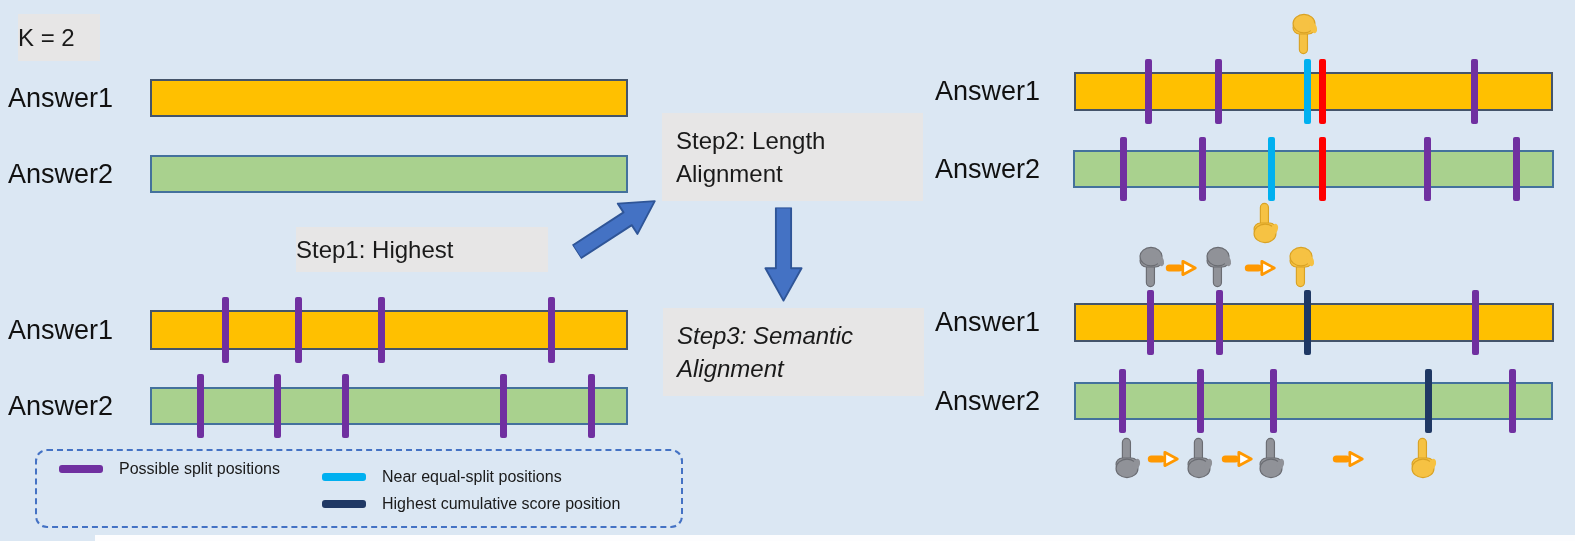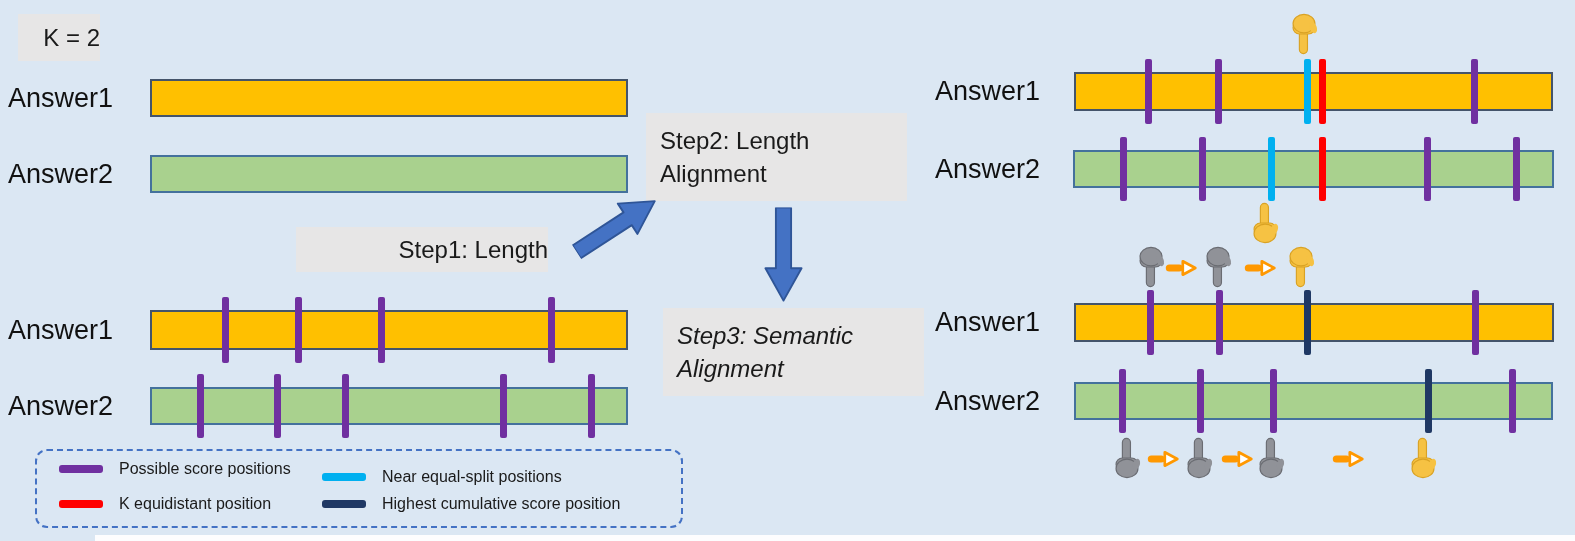--- a/index.html
+++ b/index.html
@@ -5,21 +5,21 @@
   html,body{margin:0;padding:0;}
   body{font-family:"Liberation Sans", sans-serif;}
   #canvas{
     position:relative;width:1575px;height:541px;overflow:hidden;
     background:#dbe7f3;color:#1a1a1a;
   }
   .graybox{
     position:absolute;background:#e7e6e6;
     display:flex;align-items:center;
   }
-  .center{justify-content:flex-end;}
+  .center{justify-content:flex-start;}
   .steptext{font-size:24px;line-height:1.38;white-space:pre-line;padding-left:14px;}
   .answer-label{
     position:absolute;font-size:27px;color:#111;
     display:flex;align-items:center;
   }
   .bar{position:absolute;box-sizing:border-box;}
   .bar.orange{background:#FFC000;border:2px solid #44546A;}
   .bar.green{background:#A9D18E;border:2px solid #44719C;}
   .tick{position:absolute;border-radius:2px;}
   .legend{
@@ -36,24 +36,24 @@
 </head>
 <body>
 
 <div id="canvas">
 
   <div class="graybox center" style="left:18px;top:14px;width:82px;height:47px;font-size:24px;">
     <span>K = 2</span>
   </div>
 
   <div class="graybox center" style="left:296px;top:227px;width:252px;height:45px;font-size:24px;">
-    <span>Step1: Length</span>
-  </div>
-
-  <div class="graybox" style="left:646px;top:113px;width:261px;height:88px;">
+    <span>Step1: Highest</span>
+  </div>
+
+  <div class="graybox" style="left:662px;top:113px;width:261px;height:88px;">
     <span class="steptext">Step2:  Length
 Alignment</span>
   </div>
 
   <div class="graybox" style="left:663px;top:308px;width:261px;height:88px;font-style:italic;">
     <span class="steptext">Step3: Semantic
 Alignment</span>
   </div>
 
   <div class="flow-arrow" style="left:569px;top:206px;width:95px;height:40px;transform:rotate(-33deg);">
@@ -63,29 +63,25 @@
   </div>
   <div class="flow-arrow" style="left:736px;top:235px;width:95px;height:40px;transform:rotate(90deg);">
     <svg width="95" height="40" viewBox="0 0 100 42">
       <path d="M0 13 L64 13 L64 2 L98 21 L64 40 L64 29 L0 29 Z" fill="#4472C4" stroke="#2F5597" stroke-width="2" stroke-linejoin="round"></path>
     </svg>
   </div>
 
   <div class="legend">
     <div class="legend-item" style="left:22px;top:9px;">
       <span class="swatch" style="background:#7030A0;"></span>
-      <span class="legend-label">Possible score positions</span>
+      <span class="legend-label">Possible split positions</span>
     </div>
     <div class="legend-item" style="left:285px;top:9px;margin-top:8px;">
       <span class="swatch" style="background:#00B0F0;"></span>
       <span class="legend-label">Near equal-split positions</span>
-    </div>
-    <div class="legend-item" style="left:22px;top:44px;">
-      <span class="swatch" style="background:#FF0000;"></span>
-      <span class="legend-label">K equidistant position</span>
     </div>
     <div class="legend-item" style="left:285px;top:44px;">
       <span class="swatch" style="background:#1F3864;"></span>
       <span class="legend-label">Highest cumulative score position</span>
     </div>
   </div>
 
   <div class="slide-edge"></div>
 
   <div id="generated">

